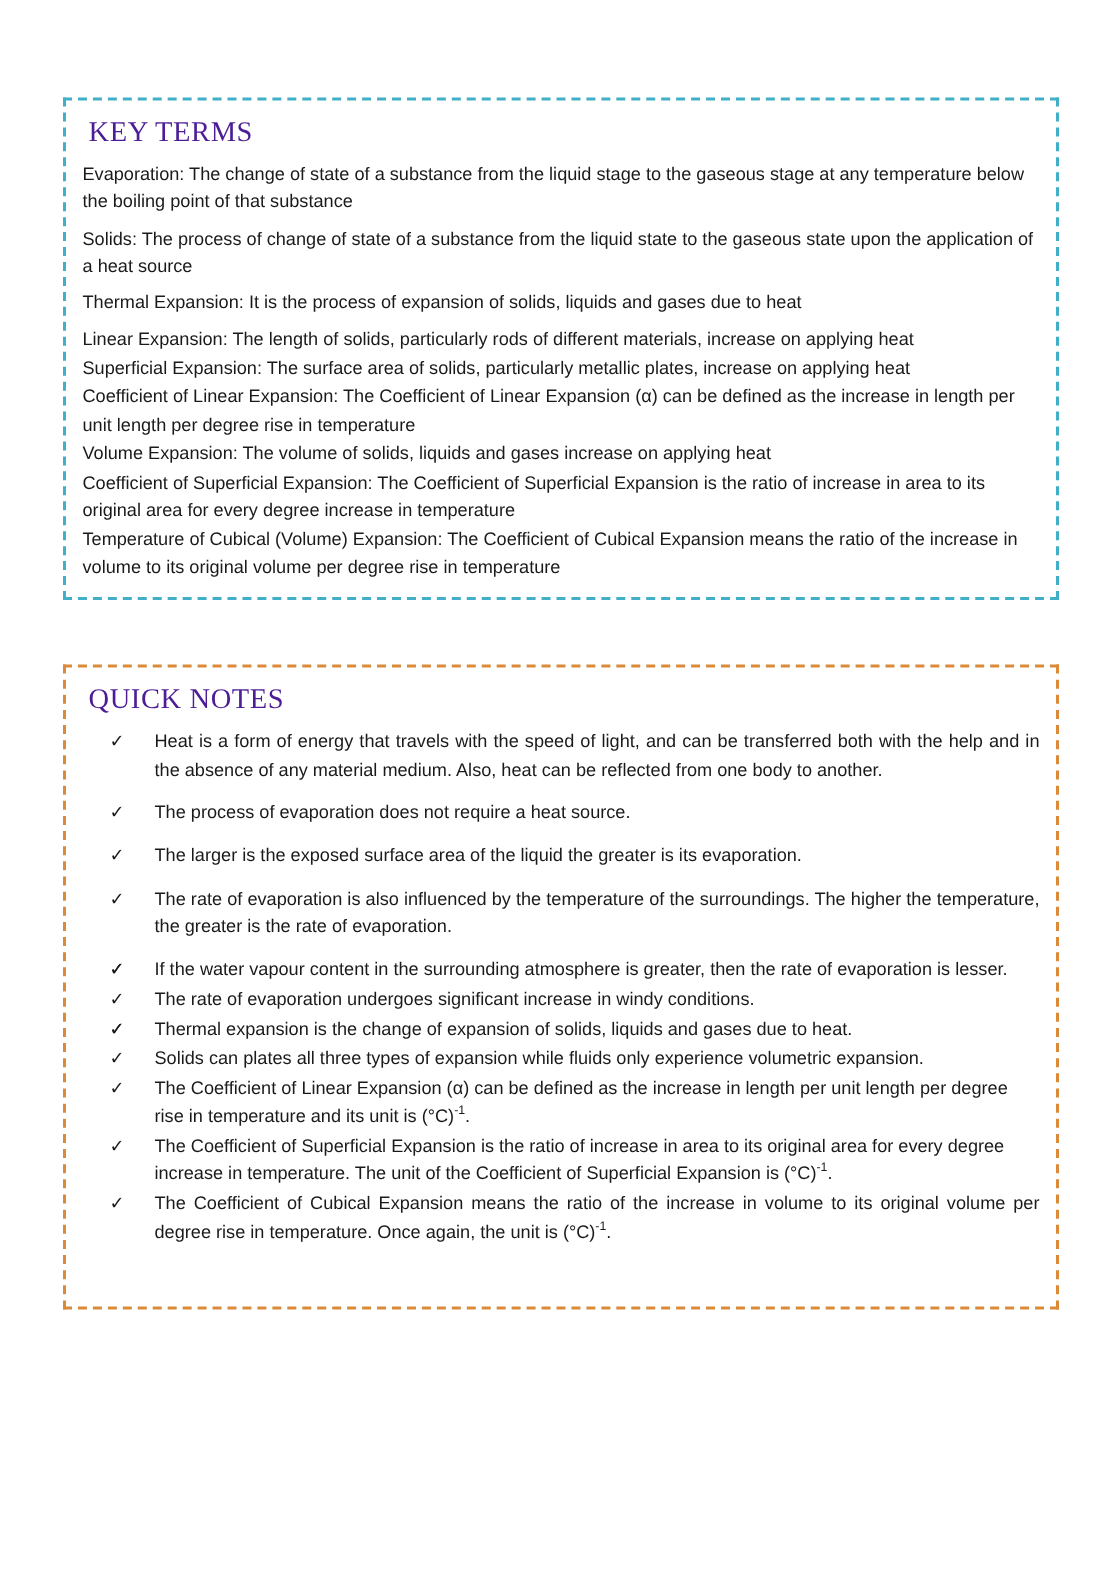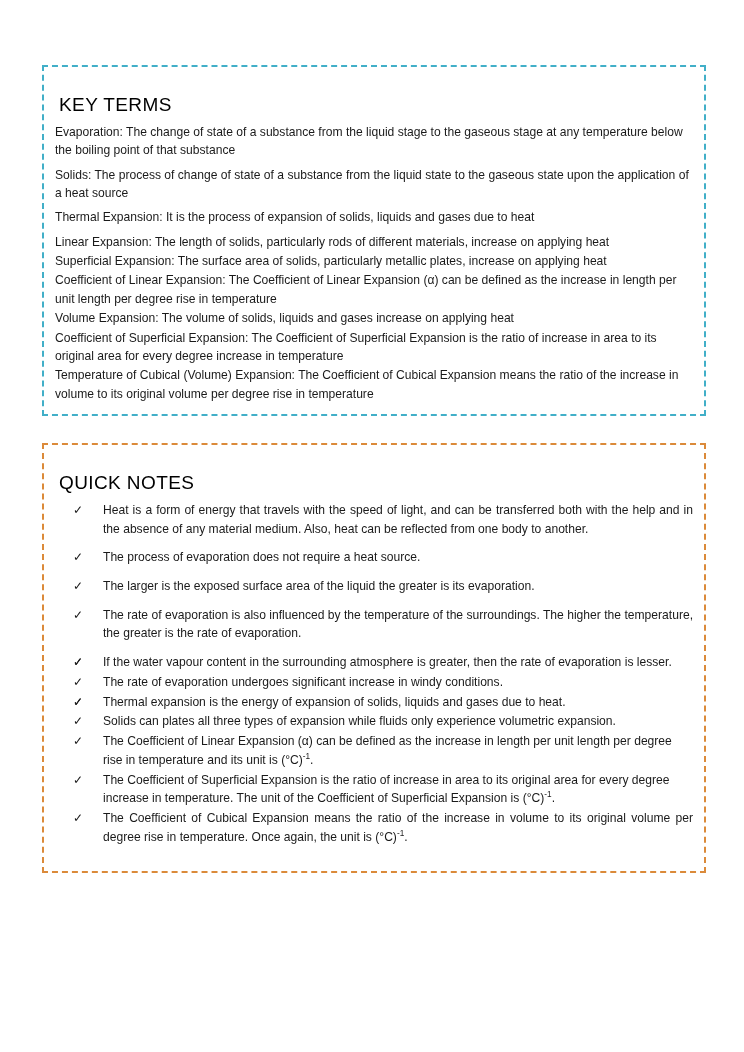--- a/index.html
+++ b/index.html
@@ -30,26 +30,26 @@
     left: 42px;
     top: 65px;
     width: 664px;
     min-height: 332px;
     box-sizing: border-box;
     border: 2px dashed #41AFC8;
     padding: 7px 11px 10px 11px;
   }
 
   .heading {
-    font-family: Liberation Sans, sans-serif;
+    font-family: Liberation Serif, serif;
     font-size: 19px;
     font-weight: 400;
     letter-spacing: 0.4px;
-    color: #000000;
-    margin: 20px 0 6px 4px;
+    color: #4c1d95;
+    margin: 4px 0 6px 4px;
     line-height: 1.2;
   }
 
   .term-p {
     font-size: 12.1px;
     line-height: 1.52;
     margin: 0 0 6px 0;
     color: #1a1a1a;
     text-align: left;
   }
@@ -187,21 +187,21 @@
         <span class="check-icon">✓</span>
         <span>The rate of evaporation undergoes significant increase in windy conditions.</span>
       </li>
 
       <li class="note-item compact">
         <span class="check-icon">✓</span>
       </li>
 
       <li class="note-item compact">
         <span class="check-icon">✓</span>
-        <span>Thermal expansion is the energy of expansion of solids, liquids and gases due to heat.</span>
+        <span>Thermal expansion is the change of expansion of solids, liquids and gases due to heat.</span>
       </li>
 
       <li class="note-item compact">
         <span class="check-icon">✓</span>
         <span>Solids can plates all three types of expansion while fluids only experience volumetric expansion.</span>
       </li>
 
       <li class="note-item compact">
         <span class="check-icon">✓</span>
         <span><span>The Coefficient of Linear Expansion (α) can be defined as the increase in length per unit length per degree rise in temperature and its unit is (°C)</span><sup>-1</sup><span>.</span></span>

